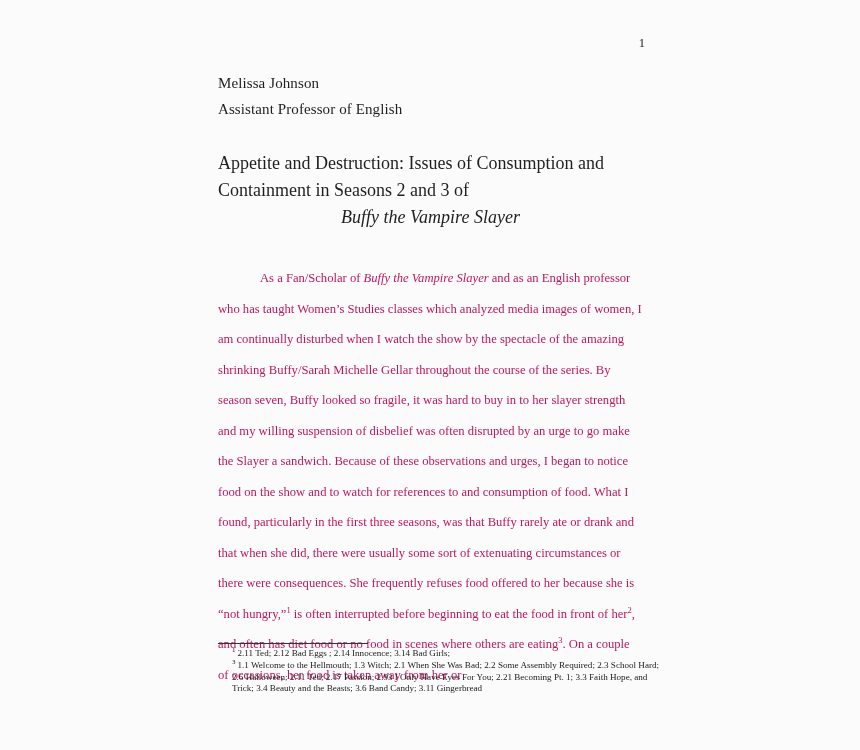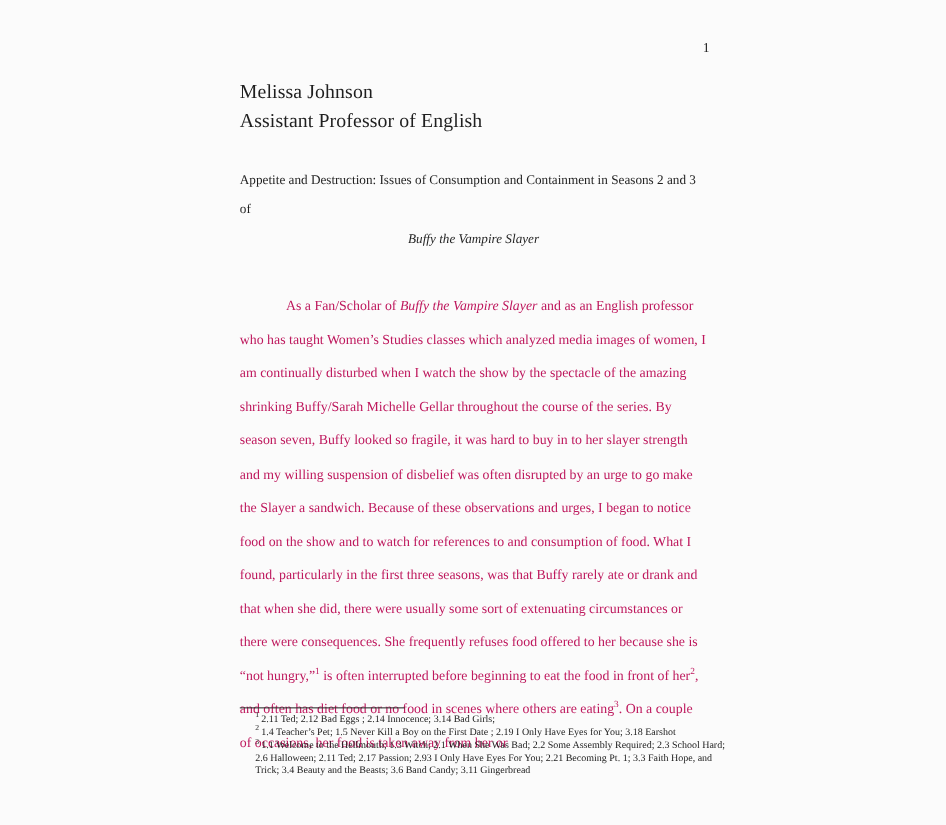--- a/index.html
+++ b/index.html
@@ -31,29 +31,29 @@
     font-size: 12.5px;
     color: #222;
   }
   .content {
     position: absolute;
     left: 218px;
     top: 70px;
     width: 425px;
   }
   .heading-line {
-    font-size: 18px;
+    font-size: 15px;
     line-height: 26px;
     margin-bottom: 0;
     color: #1f1f1f;
     letter-spacing: 0.1px;
   }
   .spacer-sm { height: 28px; }
   .title-line {
-    font-size: 12px;
+    font-size: 18px;
     line-height: 27px;
     text-align: left;
     color: #1f1f1f;
   }
   .title-line.center {
     text-align: center;
   }
   .title-line.center em {
     font-style: italic;
   }
@@ -124,20 +124,17 @@
 
   </div>
 
   <div class="footnote-rule"></div>
 
   <div class="footnotes">
     <div class="footnote">
       <sup>1</sup><span>2.11 Ted; 2.12 Bad Eggs  ; 2.14 Innocence; 3.14 Bad Girls;</span>
     </div>
     <div class="footnote">
-      <sup>2</sup><span>1.4 Teacher’s Pet; 1.5 Never Kill a Boy on the First Date  ;  2.19 I Only Have Eyes for You;  3.18 Earshot</span>
-    </div>
-    <div class="footnote">
       <sup>3</sup><span>1.1 Welcome to the Hellmouth; 1.3 Witch; 2.1 When She Was Bad; 2.2 Some Assembly Required;  2.3 School Hard; 2.6 Halloween; 2.11 Ted; 2.17 Passion; 2.93 I Only Have Eyes For You; 2.21 Becoming Pt. 1; 3.3 Faith Hope, and Trick; 3.4 Beauty and the Beasts; 3.6 Band Candy; 3.11 Gingerbread</span>
     </div>
   </div>
 
 </div>
 
 </body></html>

